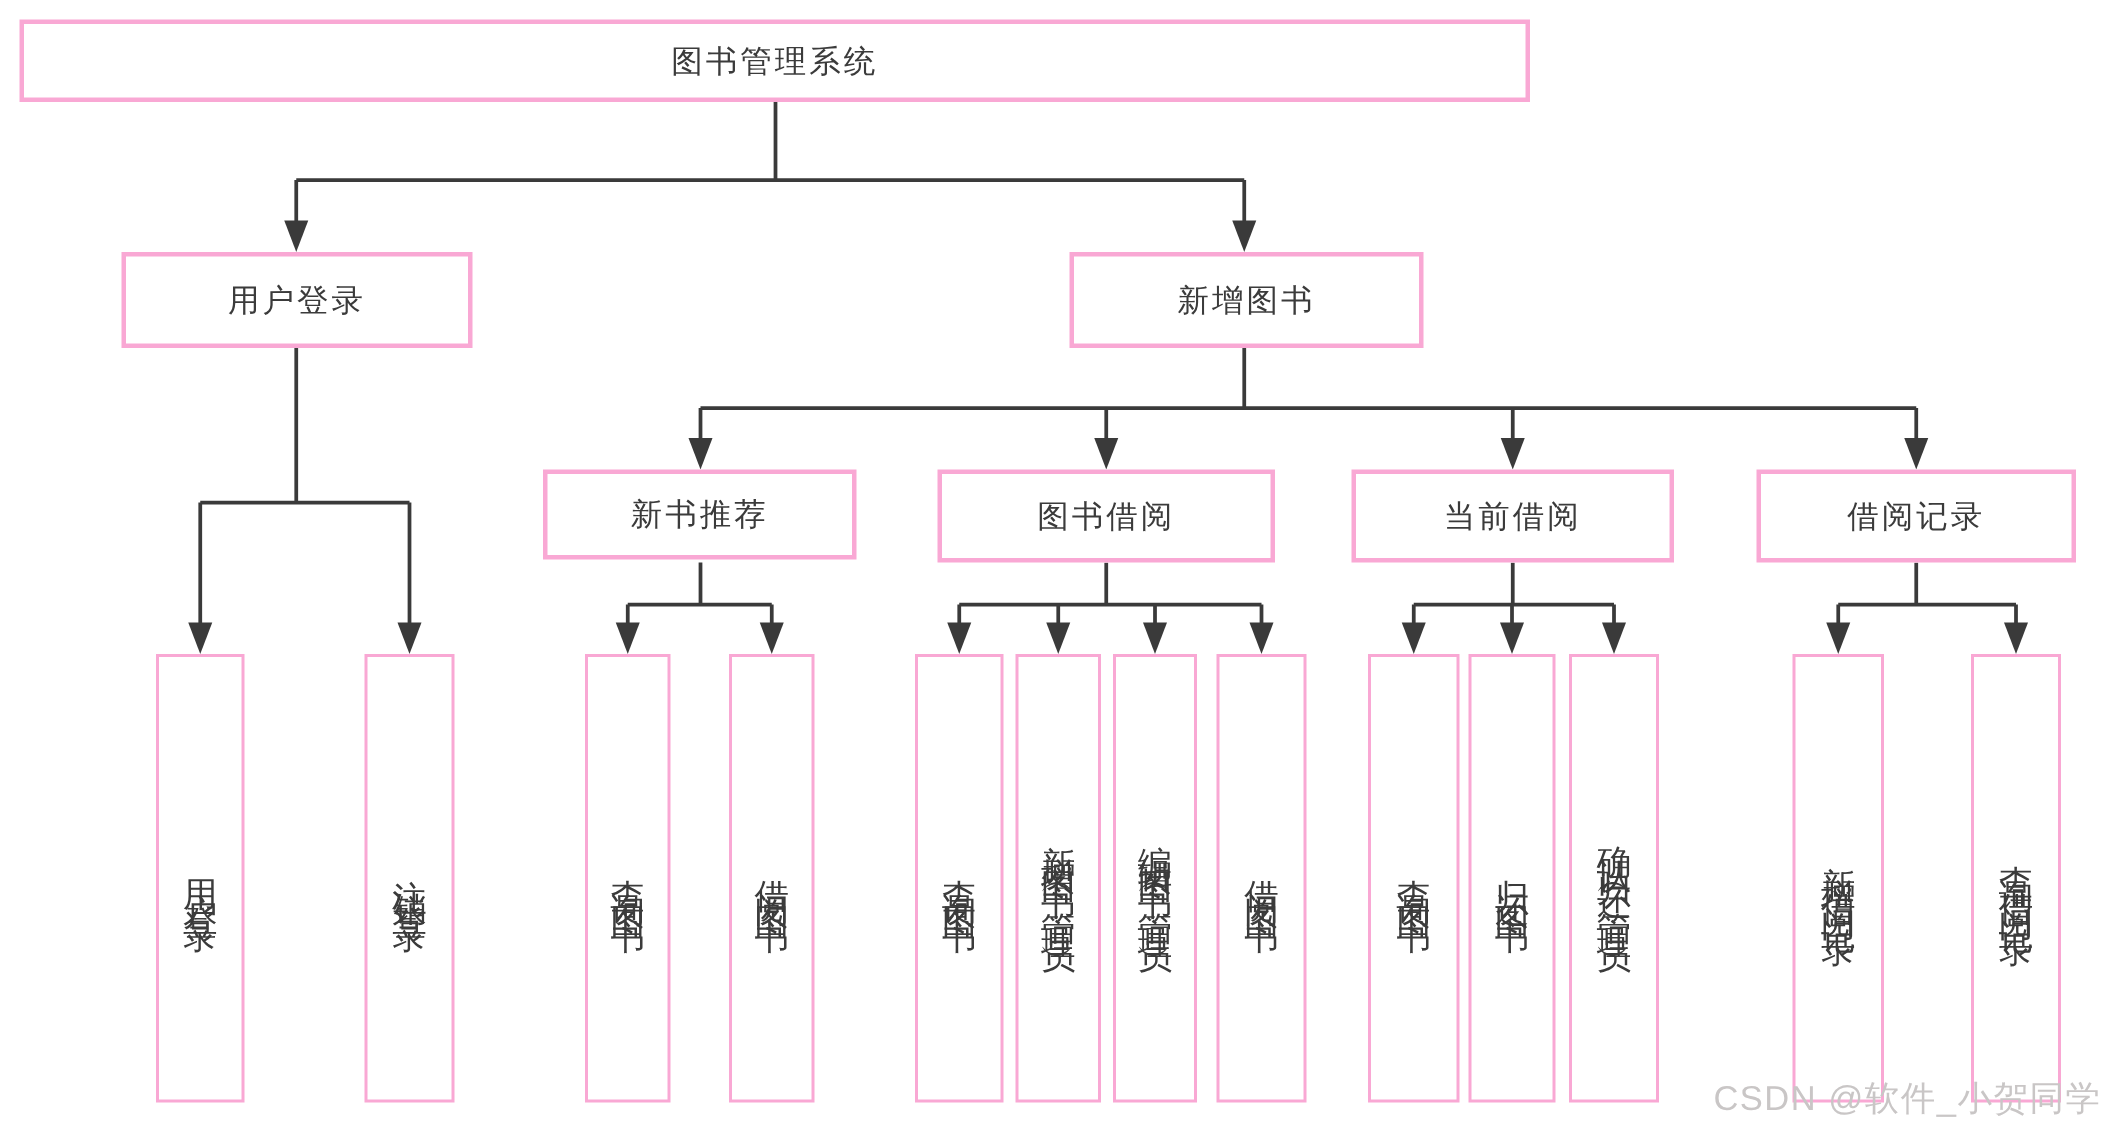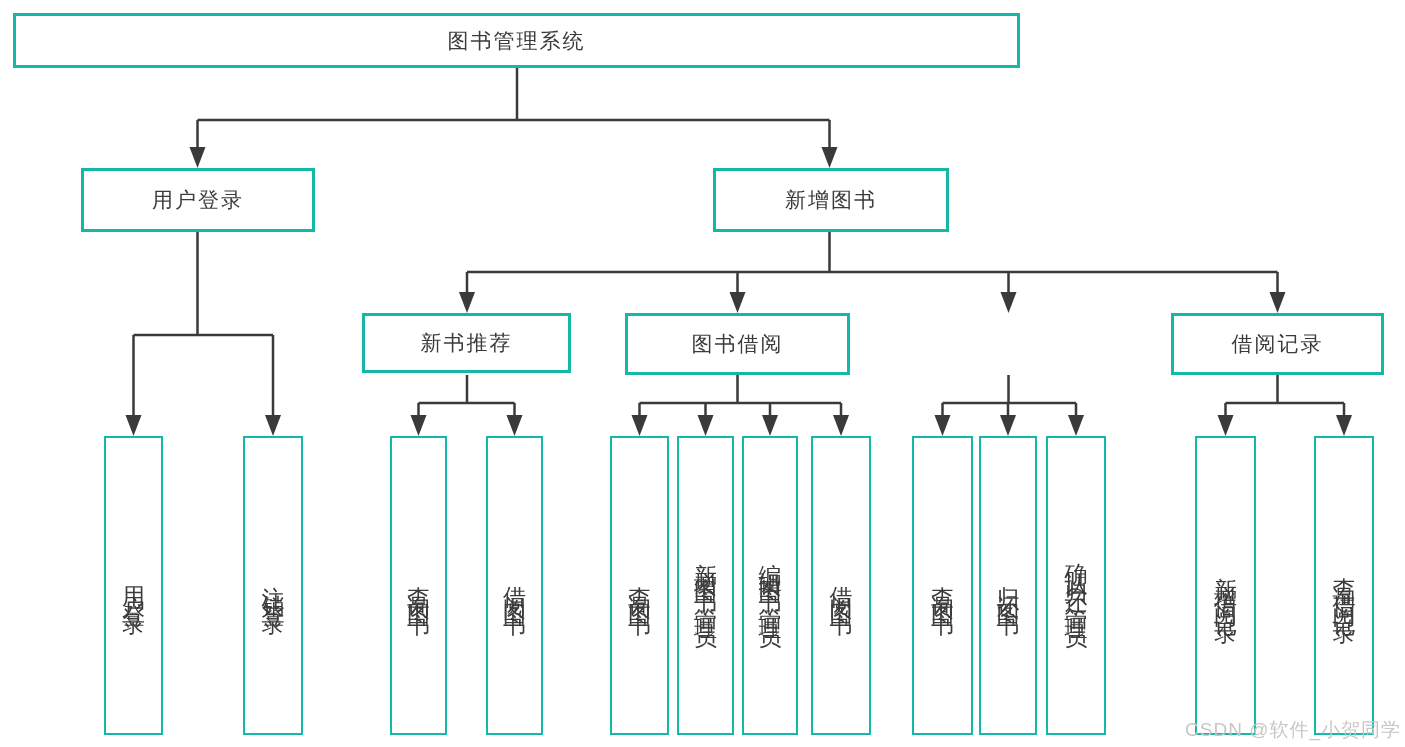--- a/index.html
+++ b/index.html
@@ -13,21 +13,21 @@
   }
   #connectors {
     position: absolute;
     left: 0; top: 0;
     z-index: 1;
     pointer-events: none;
   }
   .box {
     position: absolute;
     background: #ffffff;
-    border: 3px solid #14b8a6;
+    border: 3px solid #f9a8d4;
     box-sizing: border-box;
     display: flex;
     align-items: center;
     justify-content: center;
     z-index: 2;
   }
   .box.leaf { border-width: 2.5px; }
   .hlabel {
     color: #3b3b3b;
     font-size: 21px;
@@ -41,21 +41,21 @@
     font-size: 23px;
     letter-spacing: 9px;
     line-height: 1;
     white-space: nowrap;
   }
   #watermark {
     position: absolute;
     right: 4px;
     top: 717px;
     z-index: 3;
-    font-size: 19px;
+    font-size: 23px;
     letter-spacing: 1px;
     color: #c9c6c6;
     white-space: nowrap;
     text-align: right;
   }
 </style>
 </head>
 <body>
 
 <div id="canvas">
@@ -103,20 +103,23 @@
   <div class="box" style="left:713px; top:168px; width:236px; height:64px;">
     <span class="hlabel">新增图书</span>
   </div>
 
   <div class="box" style="left:362px; top:313px; width:209px; height:60px;">
     <span class="hlabel">新书推荐</span>
   </div>
   <div class="box" style="left:625px; top:313px; width:225px; height:62px;text-align:right;">
     <span class="hlabel">图书借阅</span>
   </div>
+  <div class="box" style="left:901px; top:313px; width:215px; height:62px;">
+    <span class="hlabel">当前借阅</span>
+  </div>
   <div class="box" style="left:1171px; top:313px; width:213px; height:62px;">
     <span class="hlabel">借阅记录</span>
   </div>
 
   <div class="box leaf" style="left:104px; top:436px; width:59px; height:299px;">
     <span class="vlabel">用户登录</span>
   </div>
   <div class="box leaf" style="left:243px; top:436px; width:60px; height:299px;">
     <span class="vlabel">注销登录</span>
   </div>

